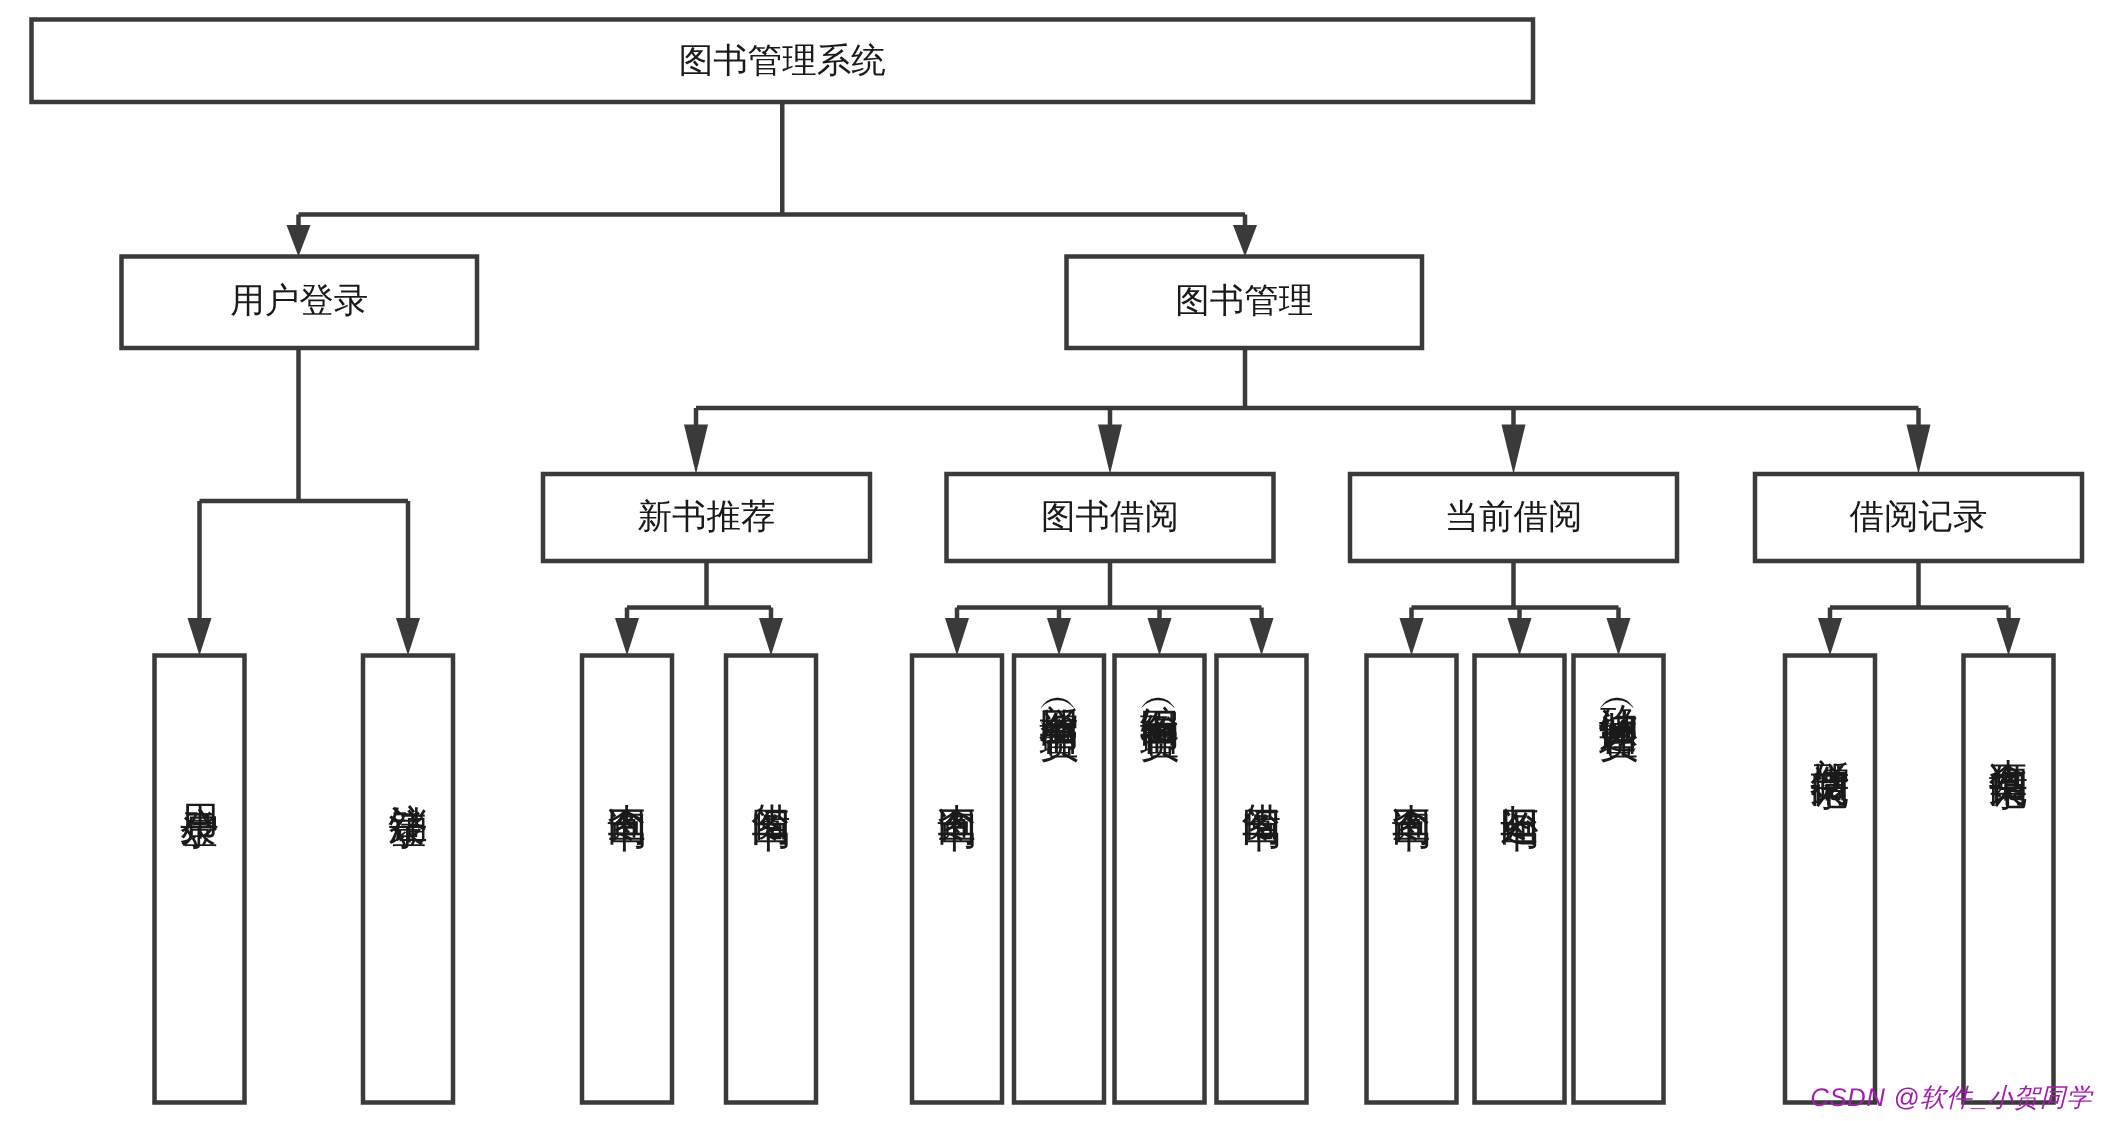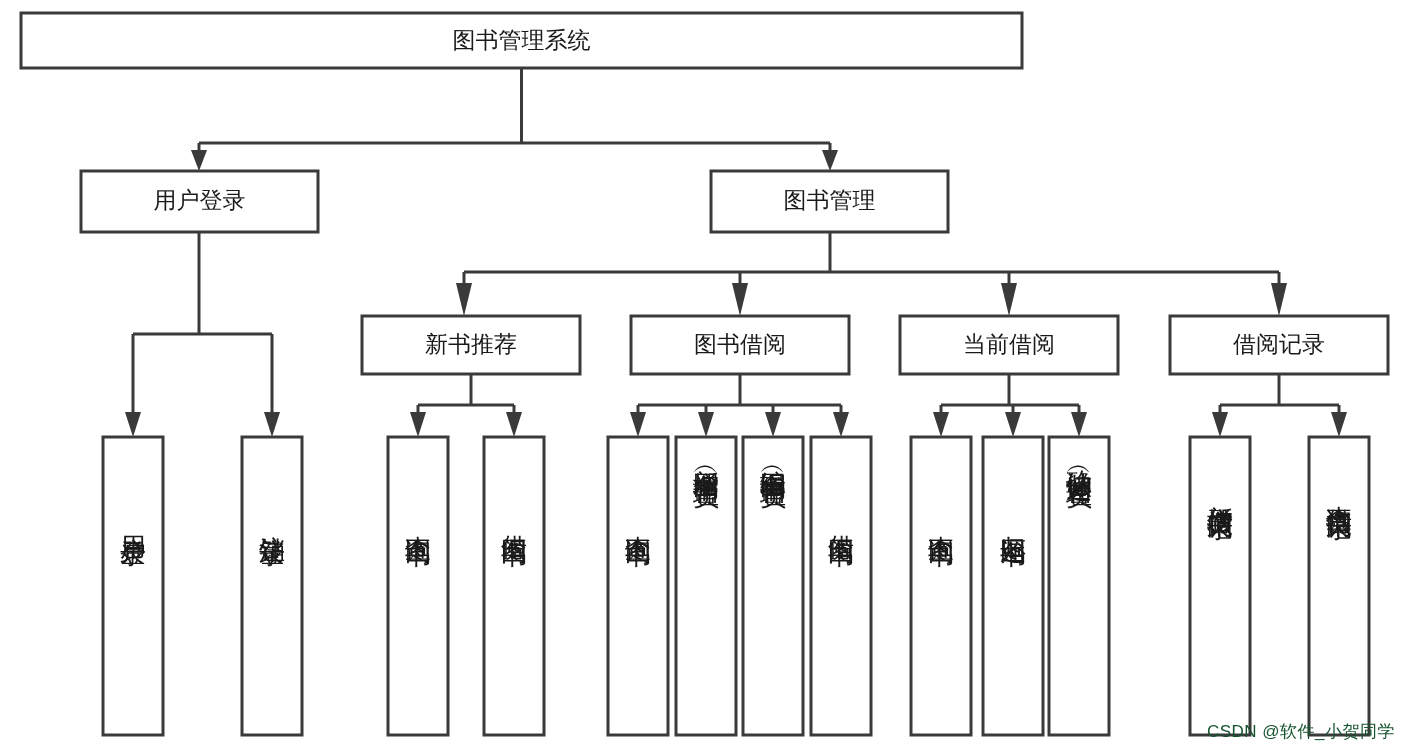--- a/index.html
+++ b/index.html
@@ -63,23 +63,24 @@
     color: #1a1a1a;
     letter-spacing: 2px;
     white-space: nowrap;
   }
   .watermark {
     position: absolute;
     right: 10px;
     bottom: 4px;
     font-family: "Liberation Sans", "DejaVu Sans", sans-serif;
     font-size: 17px;
-    color: #14532d;
+    color: #a21caf;
     white-space: nowrap;
     letter-spacing: 0.5px;
+    font-style: italic;
   }
 </style>
 </head>
 <body>
 
 <div id="canvas">
 
   <svg id="diagram-svg" viewBox="0 0 1405 747" xmlns="http://www.w3.org/2000/svg">
 
     <g>

